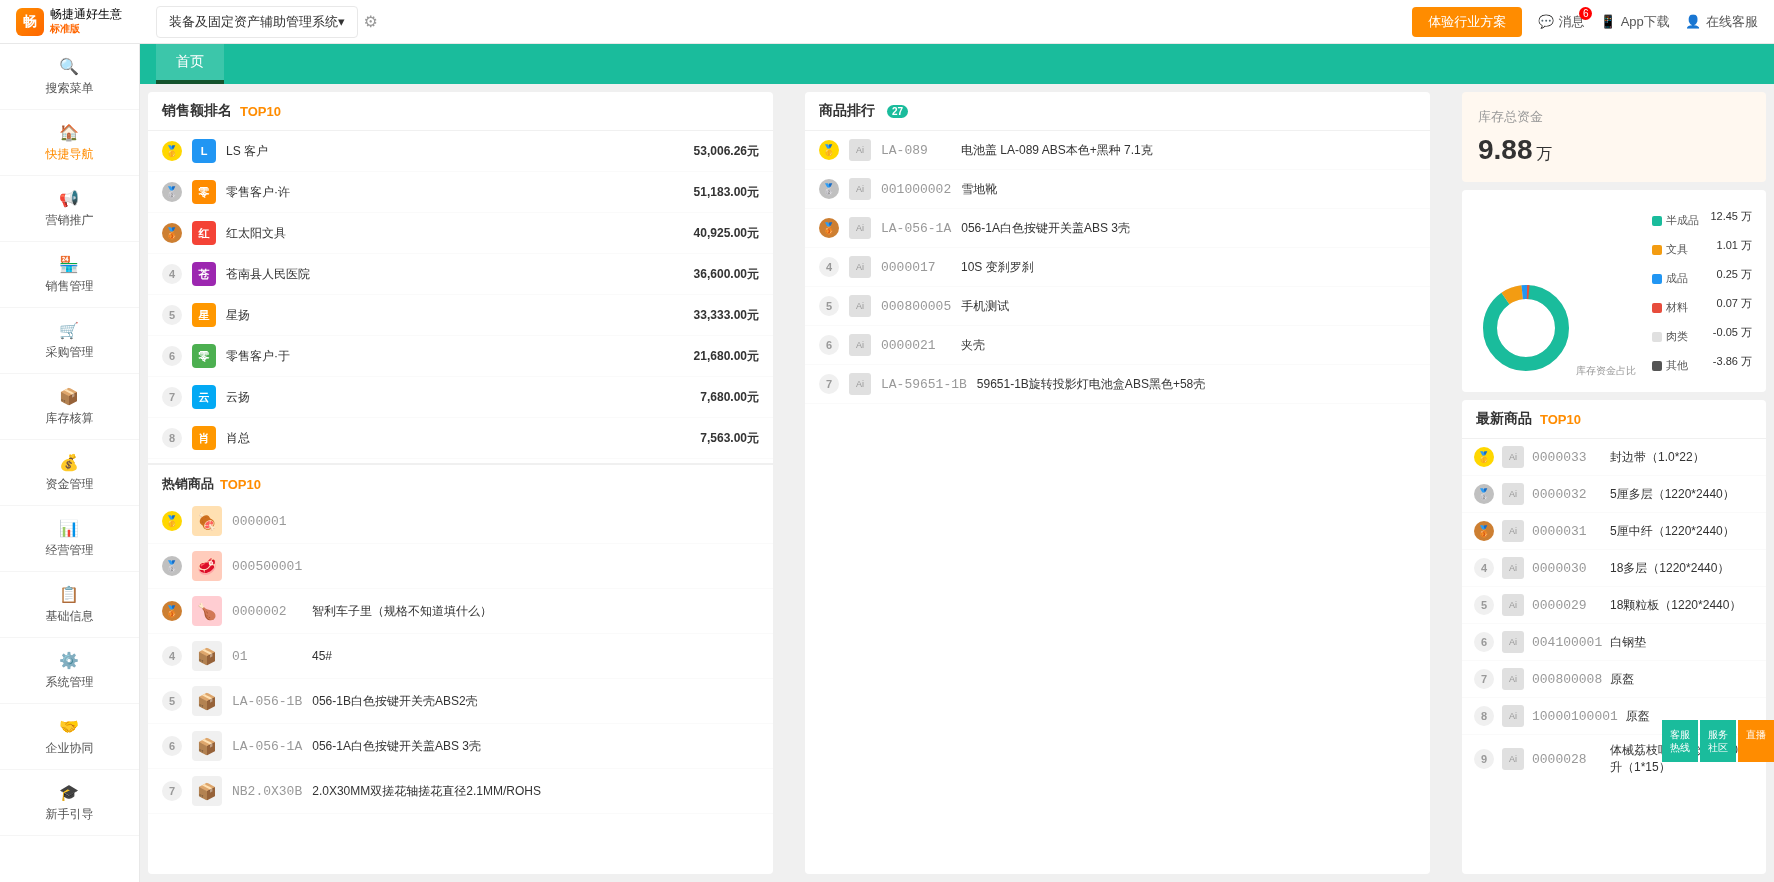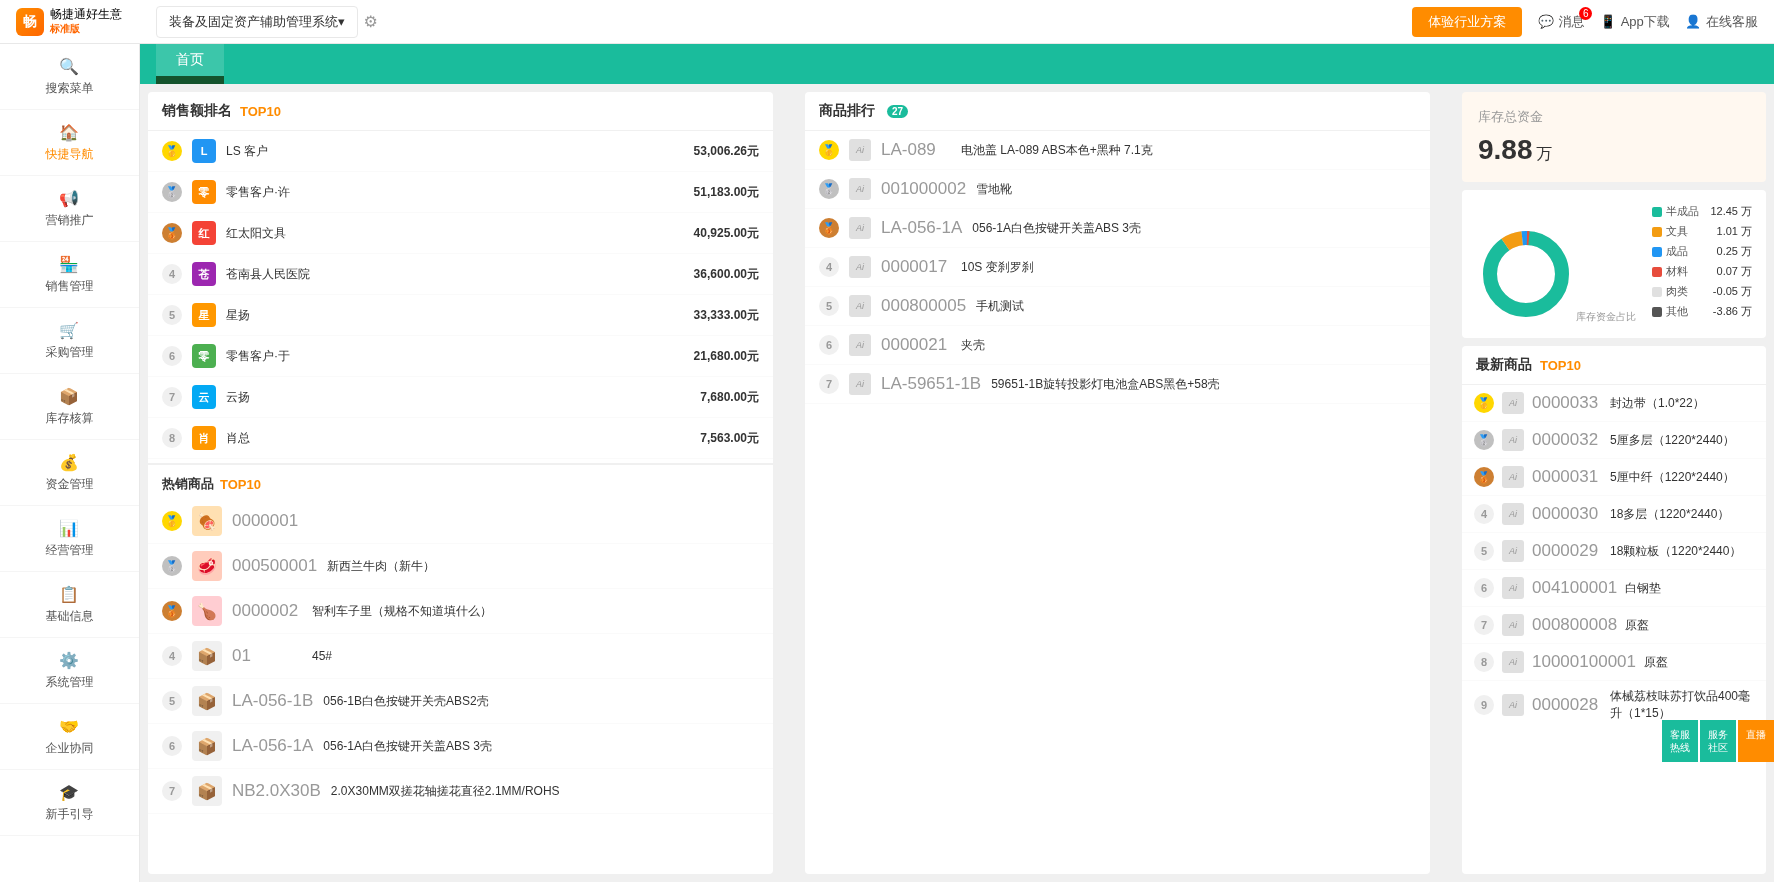--- a/index.html
+++ b/index.html
@@ -123,21 +123,21 @@
     .nav-tab {
       padding: 0 20px;
       height: 40px;
       display: flex;
       align-items: center;
       color: #fff;
       cursor: pointer;
       font-size: 14px;
       border-bottom: 2px solid transparent;
     }
-    .nav-tab.active { background: rgba(255,255,255,0.15); border-bottom: 8px solid #14532d; justify-content: center; }
+    .nav-tab.active { background: rgba(255,255,255,0.15); border-bottom: 4px solid #14532d; justify-content: center; }
 
     
     .main-content {
       flex: 1;
       overflow-y: auto;
       background: #f0f0f0;
       display: grid;
       grid-template-columns: 1fr 1fr 320px;
       gap: 16px;
     }
@@ -206,21 +206,21 @@
     }
     .product-img {
       width: 30px; height: 30px;
       border-radius: 4px;
       background: #f0f0f0;
       display: flex; align-items: center; justify-content: center;
       font-size: 16px;
       flex-shrink: 0;
       overflow: hidden;
     }
-    .product-code { color: #999; font-size: 17px; min-width: 70px; }
+    .product-code { color: #999; font-size: 13px; min-width: 70px; font-family: Liberation Mono, monospace; }
     .product-name { color: #333; font-size: 12px; flex: 1; }
 
     
     .right-panel {
       display: flex;
       flex-direction: column;
     }
 
     .inventory-card {
       background: #fff8f0;
@@ -251,21 +251,21 @@
       display: flex; align-items: center; justify-content: space-between;
       margin-bottom: 5px;
       font-size: 11px;
     }
     .legend-dot {
       width: 10px; height: 10px;
       border-radius: 2px;
       margin-right: 4px;
       flex-shrink: 0;
     }
-    .legend-left { display: flex; align-items: center; }
+    .legend-left { display: flex; align-items: center; margin-top: 9px; }
     .legend-name { color: #555; }
     .legend-val { color: #333; font-size: 11px; }
 
     .new-products-panel {
       background: #fff;
       margin: 0 8px 8px;
       border-radius: 4px;
       flex: 1;
       overflow: hidden;
     }
@@ -275,21 +275,21 @@
       padding: 7px 12px;
       border-bottom: 1px solid #fafafa;
       gap: 8px;
     }
     .gray-img {
       width: 22px; height: 22px;
       background: #e0e0e0;
       border-radius: 3px;
       flex-shrink: 0;
       display: flex; align-items: center; justify-content: center;
-      color: #999; font-size: 9px; font-style: italic;
+      color: #999; font-size: 9px;
     }
 
     
     .customer-section, .product-section {
       overflow-y: auto;
       max-height: 340px;
     }
 
     
     .float-bar {
@@ -500,21 +500,20 @@
           <div class="section-scroll" style="max-height:320px;">
             <div class="product-item">
               <div class="rank-num gold">🥇</div>
               <div class="product-img" style="background:#ffe0b2;">🍖</div>
               <span class="product-code">0000001</span>
             </div>
             <div class="product-item">
               <div class="rank-num silver">🥈</div>
               <div class="product-img" style="background:#ffccbc;">🥩</div>
               <span class="product-code">000500001</span>
-              <span class="product-name">新西兰牛肉（新牛）</span>
             </div>
             <div class="product-item">
               <div class="rank-num bronze">🥉</div>
               <div class="product-img" style="background:#ffcdd2;">🍗</div>
               <span class="product-code">0000002</span>
               <span class="product-name">智利车子里（规格不知道填什么）</span>
             </div>
             <div class="product-item">
               <div class="rank-num normal">4</div>
               <div class="product-img">📦</div>

